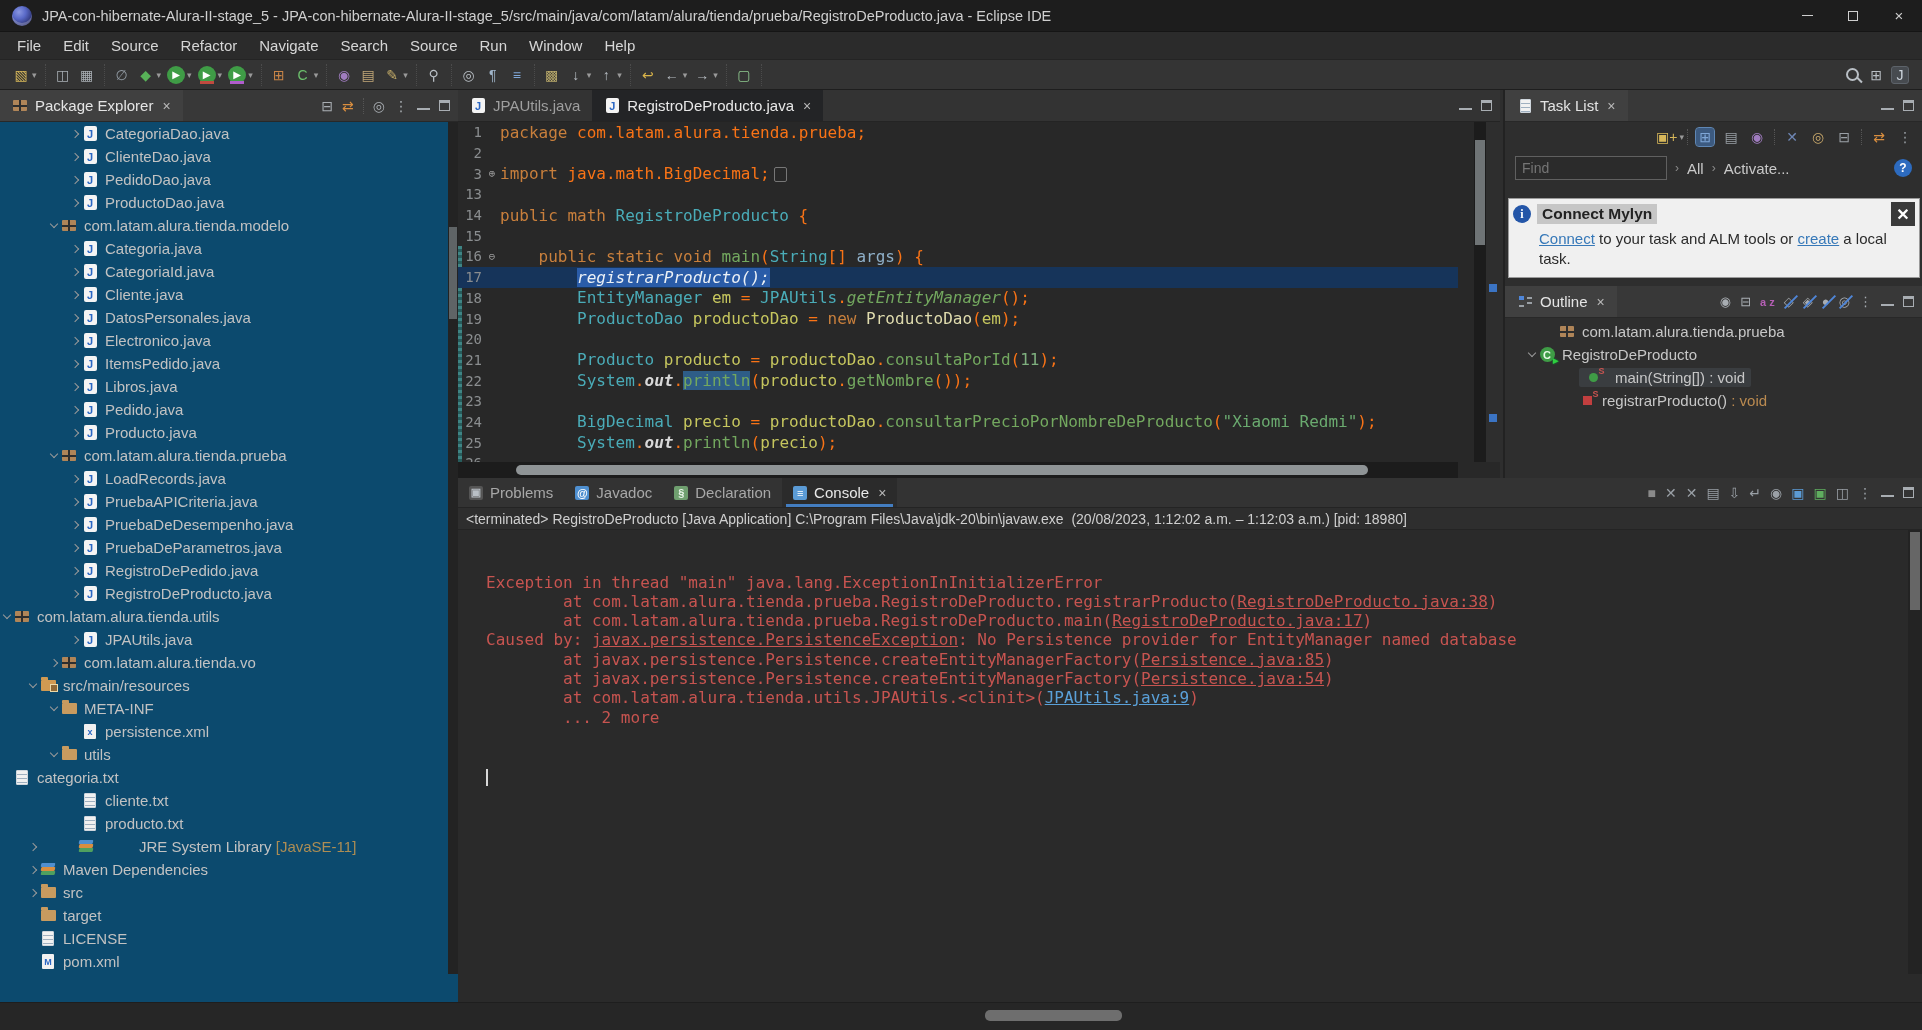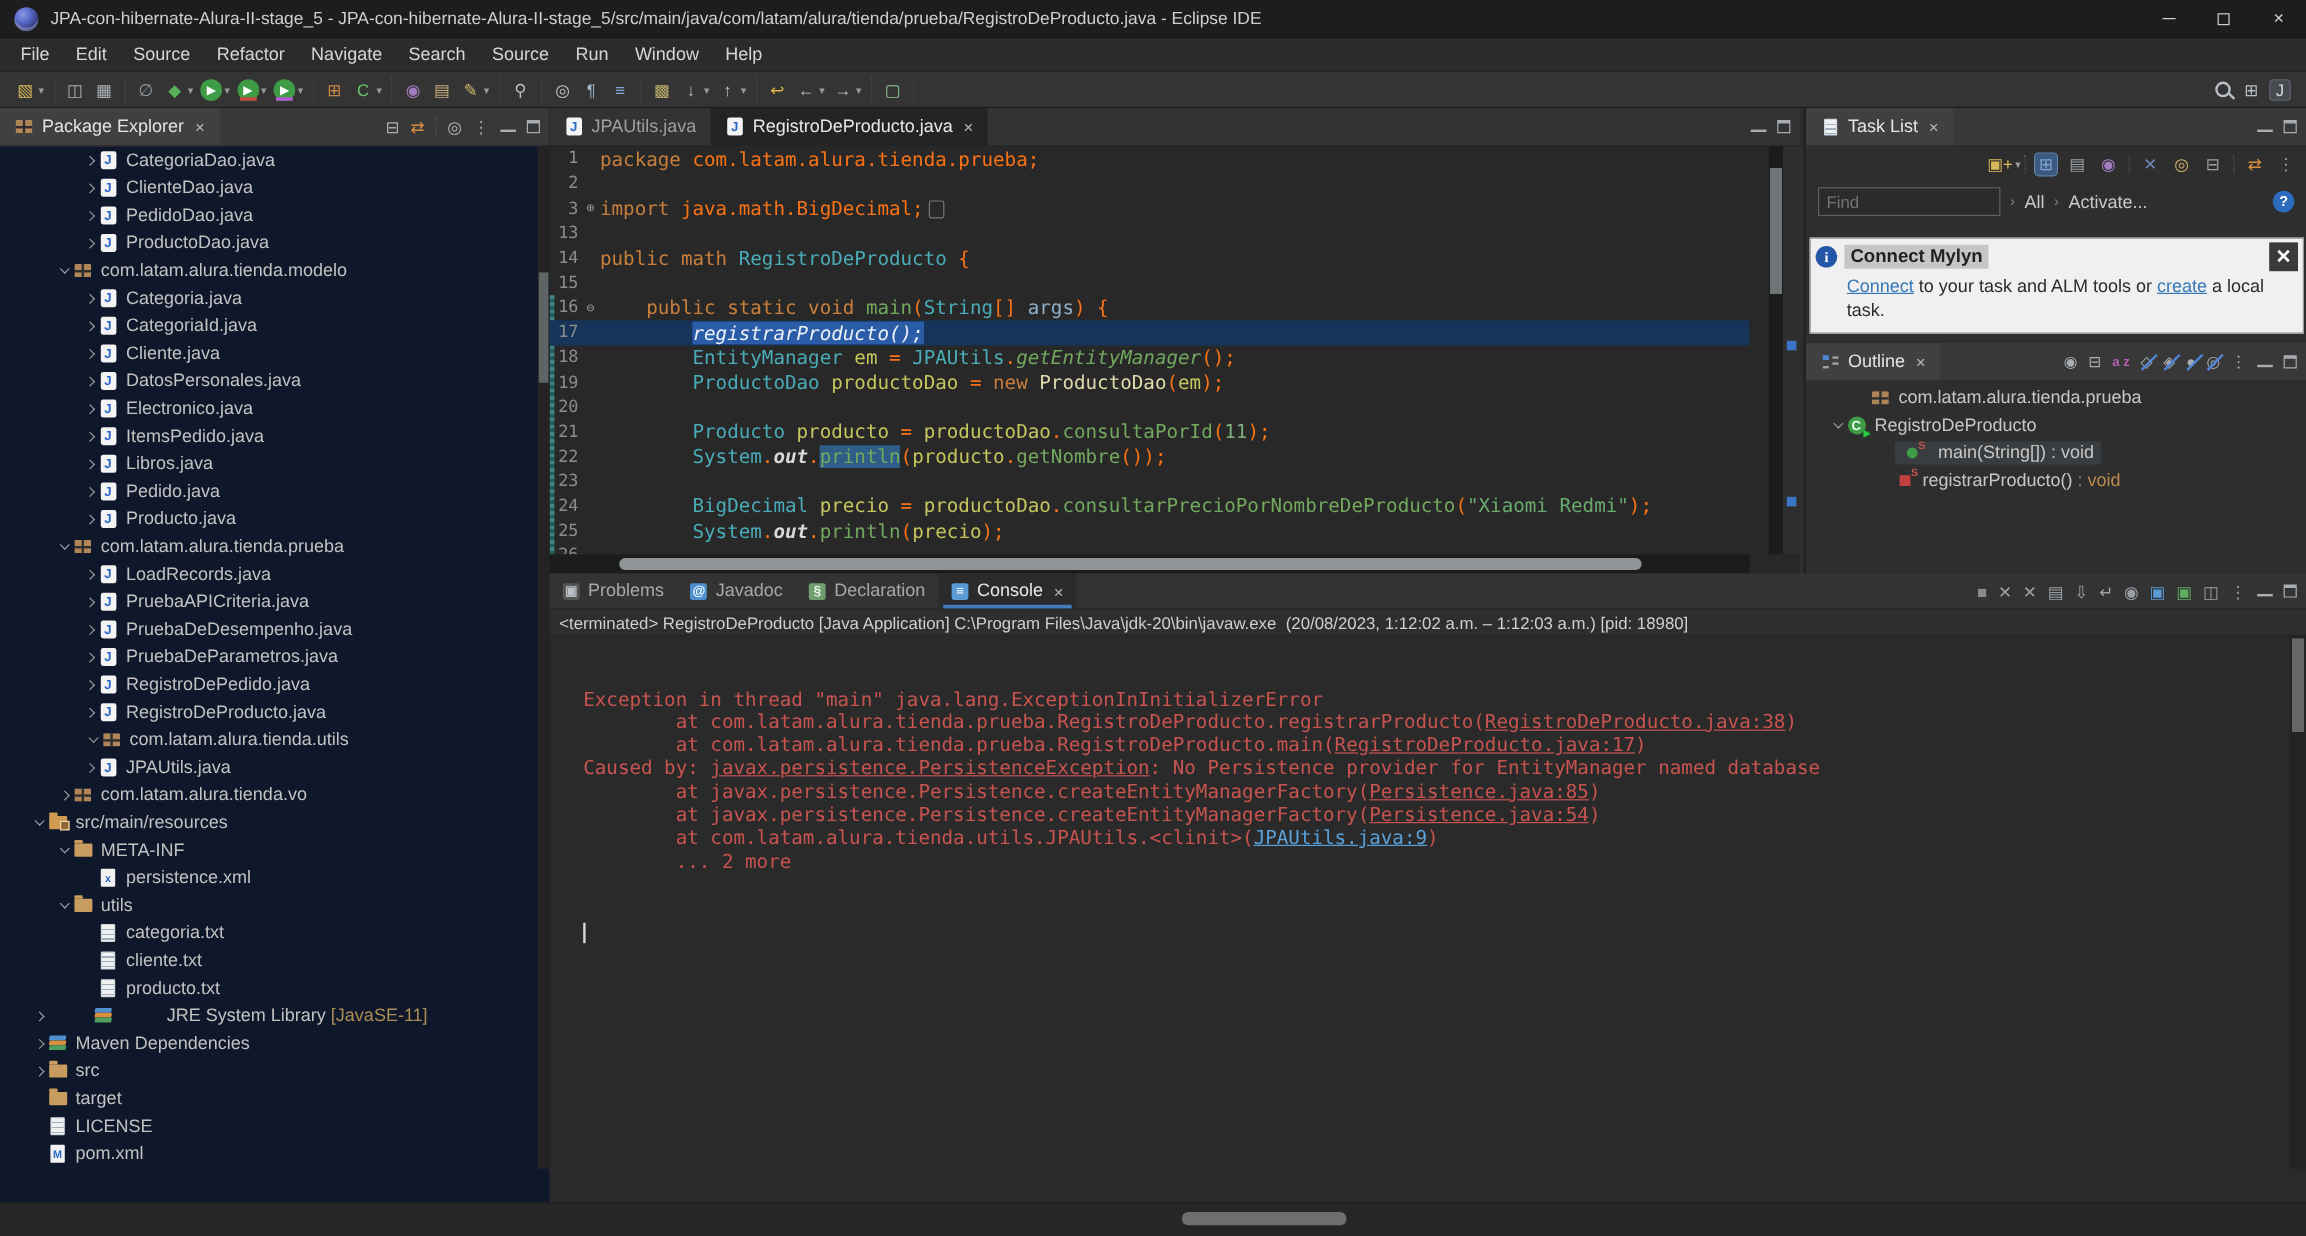--- a/index.html
+++ b/index.html
@@ -47,21 +47,21 @@
   .view-tab { display:flex; align-items:center; gap:7px; padding:0 12px; font-size:15px; color:#e4e4e4; }
   .view-tab.sel { background:#404040; }
   .tab-close { color:#b9b9b9; font-size:14px; margin-left:2px; }
   .view-tools { margin-left:auto; display:flex; align-items:center; gap:9px; padding-right:8px;
     color:#a8adb2; font-size:14px; }
   .vt-sep { width:1px; height:16px; border-left:1px dotted #555; }
   .mini { width:13px; height:3px; border-bottom:2px solid #a8adb2; margin-top:6px;}
   .maxi { width:11px; height:11px; border:1px solid #a8adb2; border-top-width:3px; }
 
   
-  #pkg-explorer { position:absolute; top:90px; left:0; width:458px; height:912px; background:#0f172a;text-decoration:underline; }
+  #pkg-explorer { position:absolute; top:90px; left:0; width:458px; height:912px; background:#0c4a6e;text-decoration:underline; }
   #pe-tree { position:absolute; top:32px; left:0; right:10px; bottom:28px; overflow:hidden; }
   .tree-row { height:23px; display:flex; align-items:center; font-size:15px; color:#c2c2c2; white-space:nowrap; }
   .tw-arrow { width:14px; display:inline-flex; justify-content:center; color:#9a9a9a; flex:none; }
   .chev { width:6px; height:6px; border-right:1.6px solid #9a9a9a; border-bottom:1.6px solid #9a9a9a; display:inline-block; }
   .chev.col { transform:rotate(-45deg); }
   .chev.exp { transform:rotate(45deg); margin-top:-3px; }
   .tree-label { margin-left:7px; }
   .suffix { color:#ad8d54; }
   #pe-scroll { position:absolute; top:32px; right:0; width:10px; bottom:28px; background:#232323; }
   #pe-thumb { position:absolute; top:105px; left:1px; width:8px; height:92px; background:#5f6466; }
@@ -547,21 +547,21 @@
         </div>
         <div class="tree-row" style="padding-left: 68px;">
           <span class="tw-arrow">
             <span class="chev col"></span>
           </span>
           <span class="fico">
             <span class="i-java">J</span>
           </span>
           <span class="tree-label">RegistroDeProducto.java</span>
         </div>
-        <div class="tree-row" style="padding-left: 47px; margin-left: 24px;">
+        <div class="tree-row" style="">
           <span class="tw-arrow">
             <span class="chev exp"></span>
           </span>
           <span class="fico">
             <span class="i-pkg"></span>
           </span>
           <span class="tree-label">com.latam.alura.tienda.utils</span>
         </div>
         <div class="tree-row" style="padding-left: 68px;">
           <span class="tw-arrow">
@@ -608,21 +608,21 @@
         </div>
         <div class="tree-row" style="padding-left: 47px;">
           <span class="tw-arrow">
             <span class="chev exp"></span>
           </span>
           <span class="fico">
             <span class="i-folder"></span>
           </span>
           <span class="tree-label">utils</span>
         </div>
-        <div class="tree-row" style="padding-left: 68px;">
+        <div class="tree-row" style="">
           <span class="tw-arrow"></span>
           <span class="fico">
             <span class="i-page i-txt"></span>
           </span>
           <span class="tree-label">categoria.txt</span>
         </div>
         <div class="tree-row" style="padding-left: 68px;">
           <span class="tw-arrow"></span>
           <span class="fico">
             <span class="i-page i-txt"></span>

